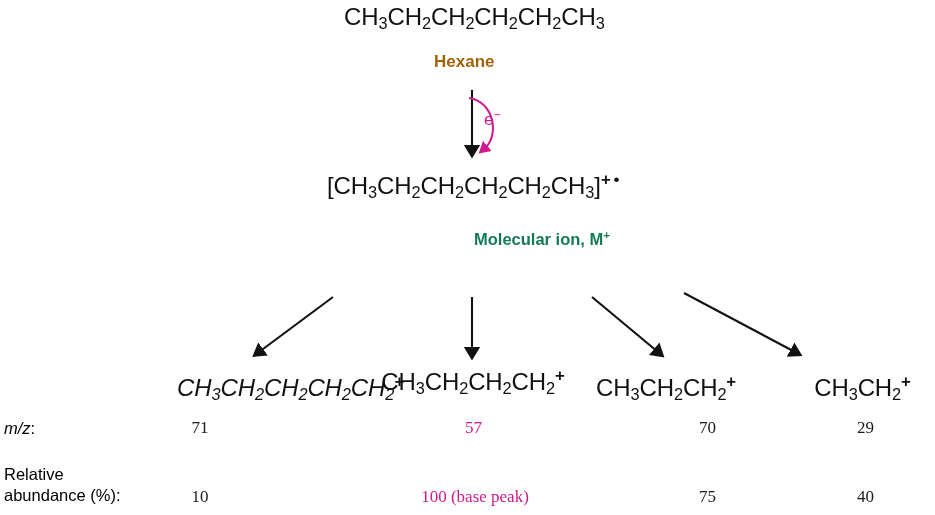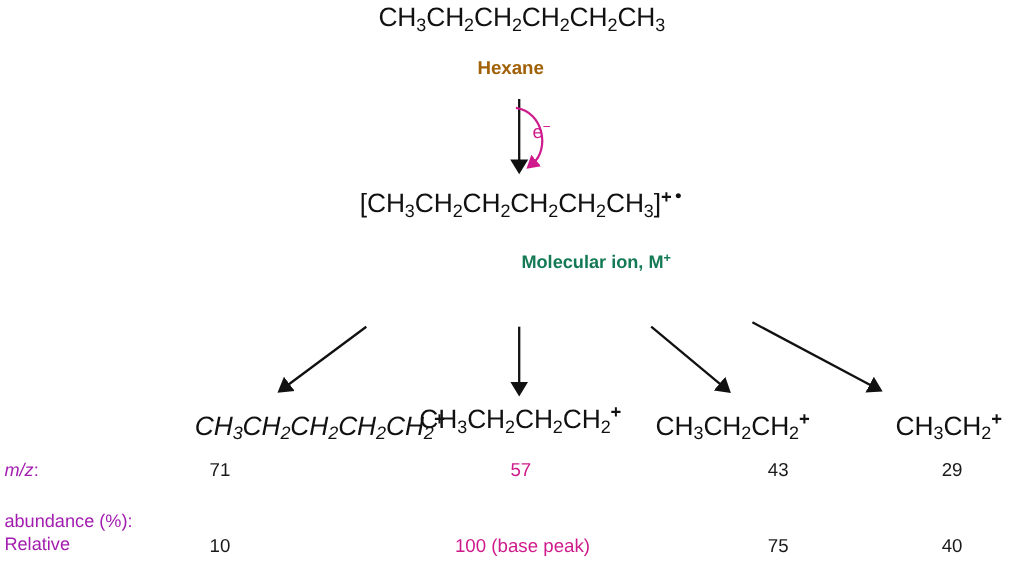--- a/index.html
+++ b/index.html
@@ -70,28 +70,28 @@
     font-size: 0.70em;
     vertical-align: 0.50em;
     line-height: 0;
   }
   .mol-ion-caption .ital { font-style: italic; }
 
   
   .row-label {
     font-family: "Liberation Sans", sans-serif;
     font-size: 16.5px;
-    color: #a21caf;
+    color: #000000;
     white-space: nowrap;
     line-height: 1.28;
   }
   .row-label .ital { font-style: italic; }
 
   .value {
-    font-family: Liberation Sans, sans-serif;
+    font-family: Liberation Serif, serif;
     font-size: 17px;
     color: #1a1a1a;
     white-space: nowrap;
     text-align: center;
   }
   .value.highlight { color: #cf1a8c; }
 
   
   .e-label {
     font-family: "Liberation Sans", sans-serif;
@@ -171,26 +171,26 @@
   <div class="abs formula" style="left:790px; top:374px; width:145px; text-align:center;">
     <span>CH<sub>3</sub>CH<sub>2</sub></span><sup>+</sup>
   </div>
 
   <div class="abs row-label" style="left:4px; top:418px;">
     <span class="ital">m/z</span><span>:</span>
   </div>
 
   <div class="abs value" style="left:100px; top:418px; width:200px;">71</div>
   <div class="abs value highlight" style="left:376px; top:418px; width:195px;">57</div>
-  <div class="abs value" style="left:610px; top:418px; width:195px;">43</div>
+  <div class="abs value" style="left:610px; top:418px; width:195px;">70</div>
   <div class="abs value" style="left:793px; top:418px; width:145px;">29</div>
 
   <div class="abs row-label" style="left:4px; top:464px;">
+    <div>Relative</div>
     <div>abundance (%):</div>
-    <div>Relative</div>
   </div>
 
   <div class="abs value" style="left:100px; top:487px; width:200px;">10</div>
   <div class="abs value highlight" style="left:380px; top:487px; width:190px;">100 (base peak)</div>
   <div class="abs value" style="left:610px; top:487px; width:195px;">75</div>
   <div class="abs value" style="left:793px; top:487px; width:145px;">40</div>
 
 </div>
 
 </body></html>

